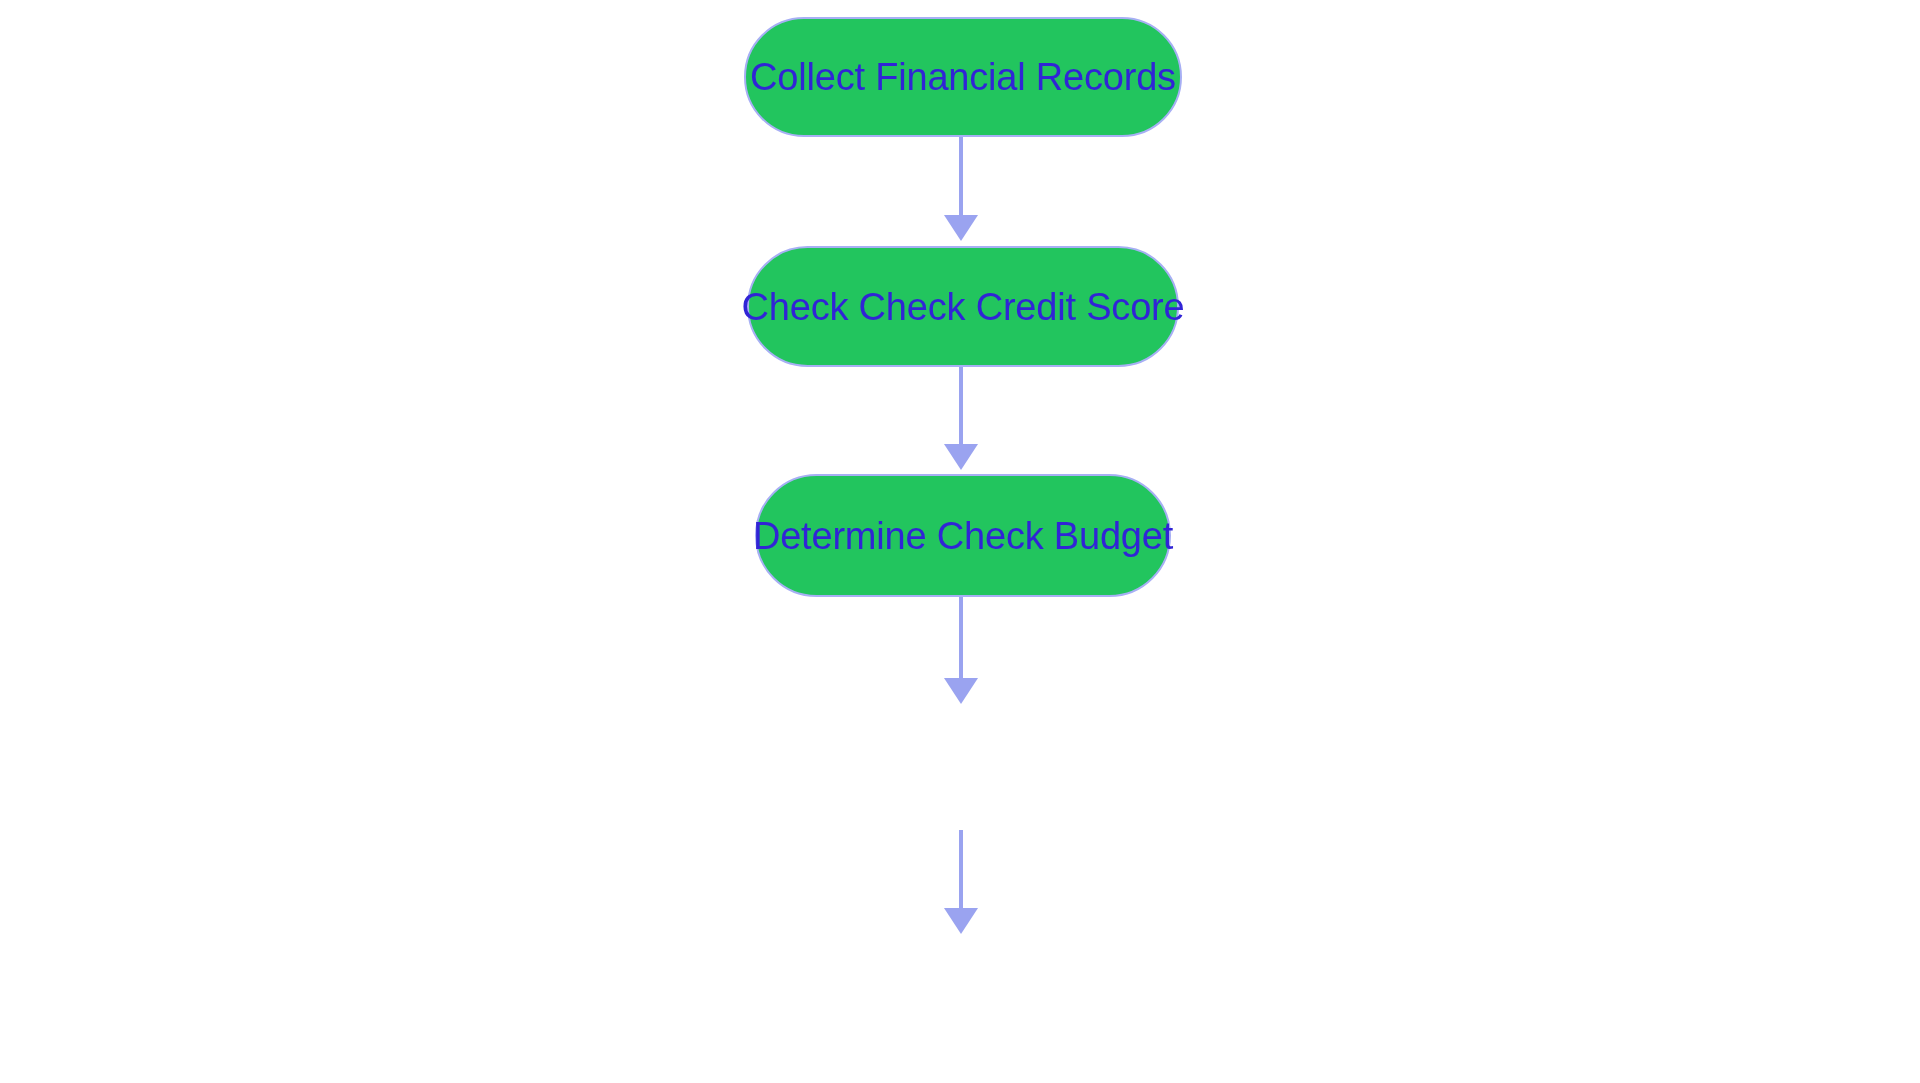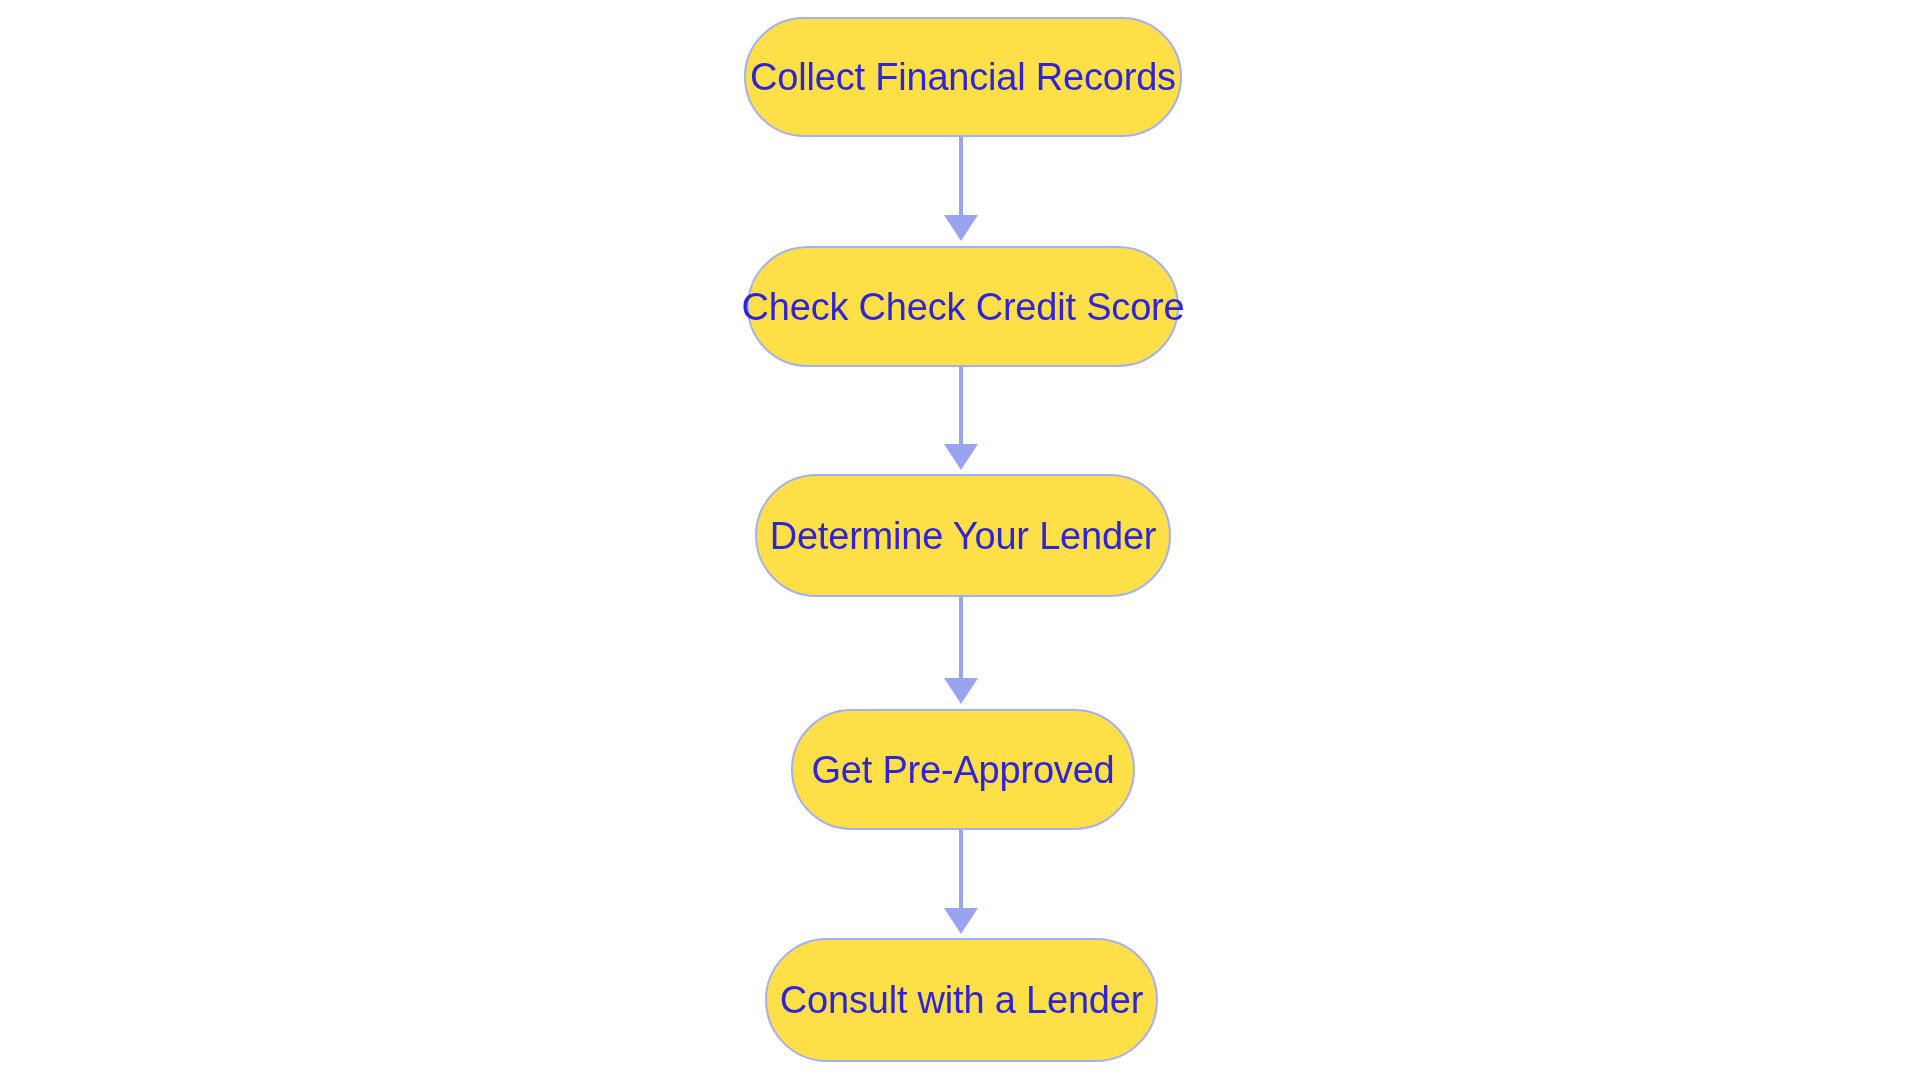--- a/index.html
+++ b/index.html
@@ -42,21 +42,21 @@
     height: 1083px;
     z-index: 2;
   }
 
   .flow-node {
     position: absolute;
     box-sizing: border-box;
     display: flex;
     align-items: center;
     justify-content: center;
-    background: #fde047;
+    background: #22c55e;
     border: 2px solid #a7aff4;
     border-radius: 999px;
     -webkit-font-smoothing: antialiased;
   }
 
   .flow-node-label {
     color: #3124d6;
     font-family: "Liberation Sans", "DejaVu Sans", sans-serif;
     font-size: 38px;
     font-weight: 400;
@@ -104,25 +104,19 @@
 
     <div class="flow-node" id="node-0">
       <span class="flow-node-label">Collect Financial Records</span>
     </div>
 
     <div class="flow-node" id="node-1">
       <span class="flow-node-label">Check Check Credit Score</span>
     </div>
 
     <div class="flow-node" id="node-2">
-      <span class="flow-node-label">Determine Your Lender</span>
+      <span class="flow-node-label">Determine Check Budget</span>
     </div>
 
-    <div class="flow-node" id="node-3">
-      <span class="flow-node-label">Get Pre-Approved</span>
-    </div>
 
-    <div class="flow-node" id="node-4">
-      <span class="flow-node-label">Consult with a Lender</span>
-    </div>
 
   </div>
 </div>
 
 </body></html>

